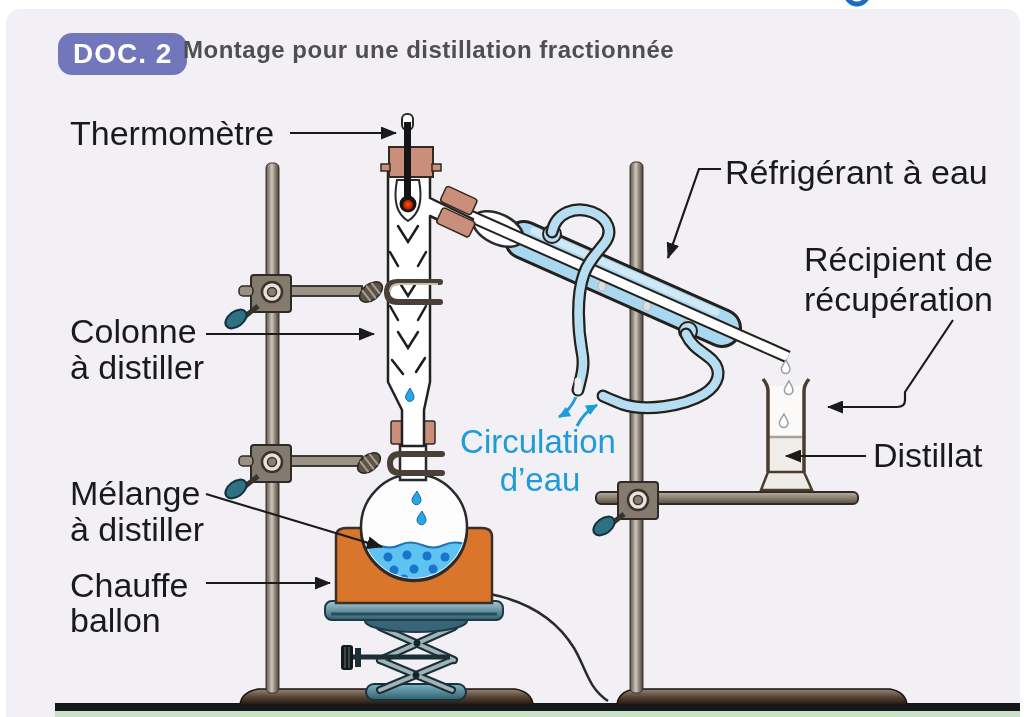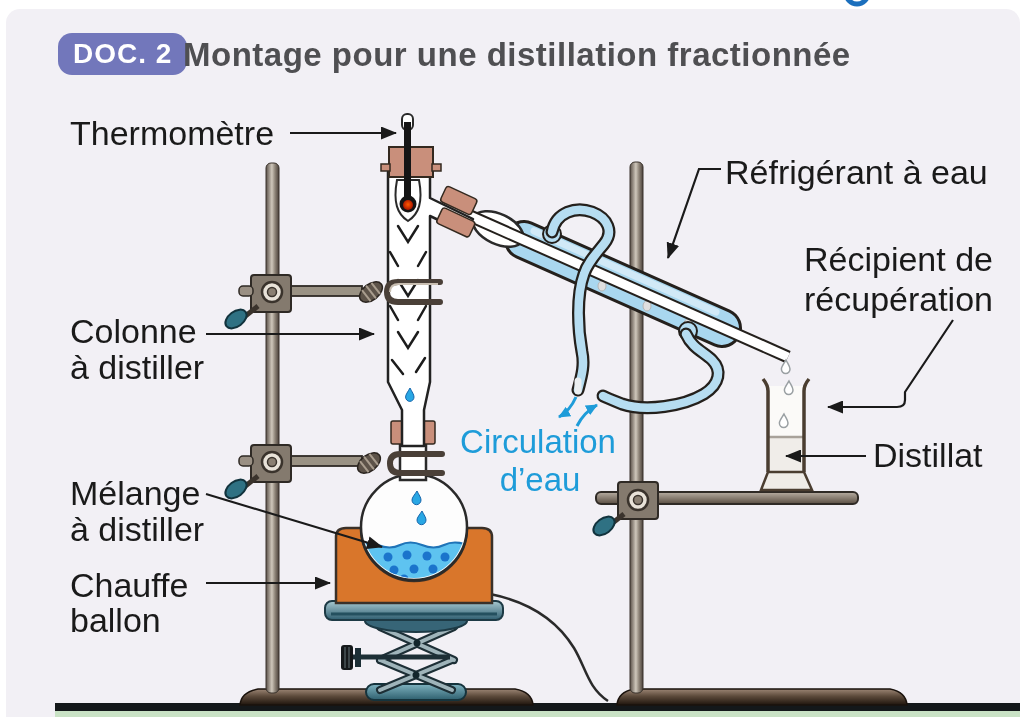--- a/index.html
+++ b/index.html
@@ -11,21 +11,21 @@
     position:absolute;left:6px;top:9px;right:4px;bottom:0;
     background:#F2F0F5;border-radius:14px 14px 0 0;
   }
   .hdr-badge{
     position:absolute;left:38px;top:33px;height:42px;padding:0 15px;
     background:#7277BB;color:#ffffff;font-weight:bold;font-size:28px;
     line-height:42px;letter-spacing:1px;border-radius:14px;z-index:3;margin-left:20px;
   }
   .hdr-title{
     position:absolute;left:183px;top:36px;color:#4F4F52;font-weight:bold;
-    font-size:33px;letter-spacing:.5px;z-index:3;white-space:nowrap;
+    font-size:24px;letter-spacing:.5px;z-index:3;white-space:nowrap;
   }
   svg.diagram{position:absolute;left:0;top:0;z-index:2;}
   .lbl{font-family:"Liberation Sans",sans-serif;font-size:34px;fill:#1A1A1A;}
   .lbl-blue{font-family:"Liberation Sans",sans-serif;font-size:33px;fill:#1E9CD9;}
 </style>
 </head>
 <body>
 
 <div class="card"></div>
 <div class="hdr-badge">DOC. 2</div>

